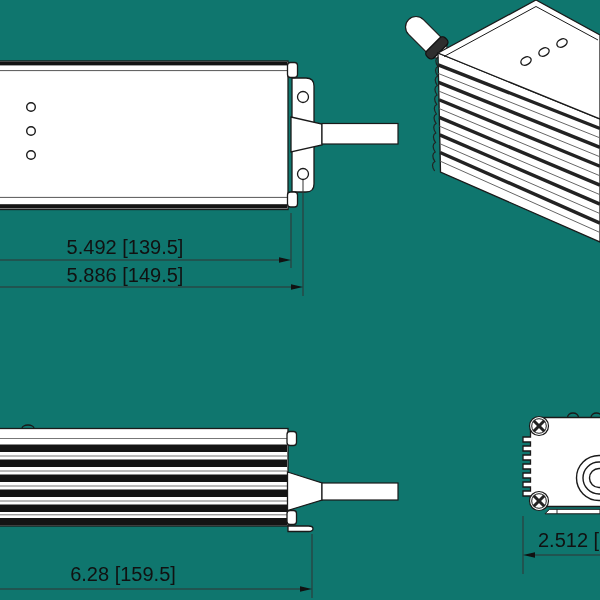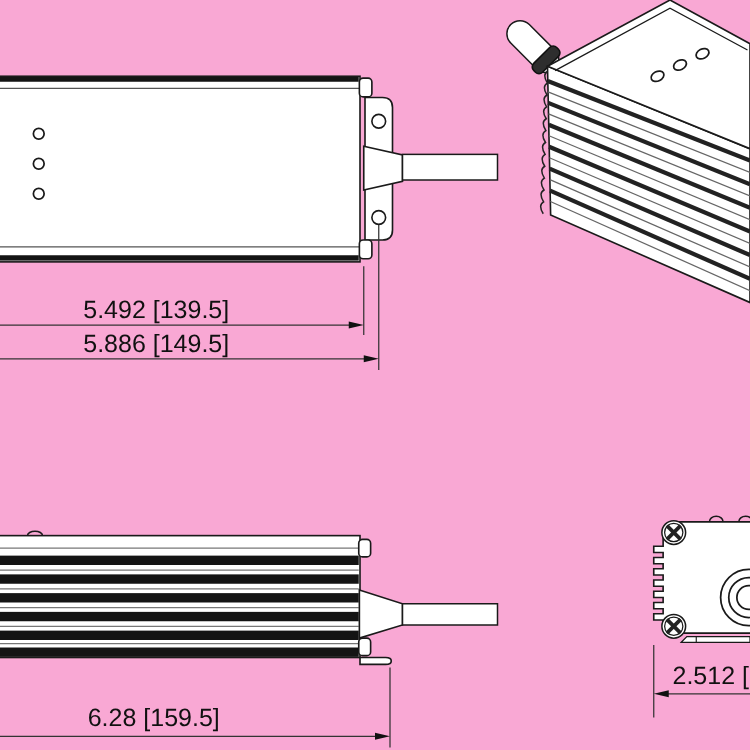--- a/index.html
+++ b/index.html
@@ -1,16 +1,16 @@
 <!DOCTYPE html>
 <html><head>
 <meta charset="utf-8">
 <style>
   html,body{margin:0;padding:0;background:#fff;}
-  .canvas{position:relative;width:600px;height:600px;background:#f9a8d4;overflow:hidden;}
+  .canvas{position:relative;width:600px;height:600px;background:#0f766e;overflow:hidden;}
   svg{display:block;}
   text.dim{font-family:"Liberation Sans", sans-serif;font-size:20px;fill:#111;}
 </style>
 </head>
 <body>
 
 <div class="canvas">
 <svg width="600" height="600" viewBox="0 0 600 600">
 
   <g stroke="#1a1a1a" fill="none" stroke-width="1.3">

